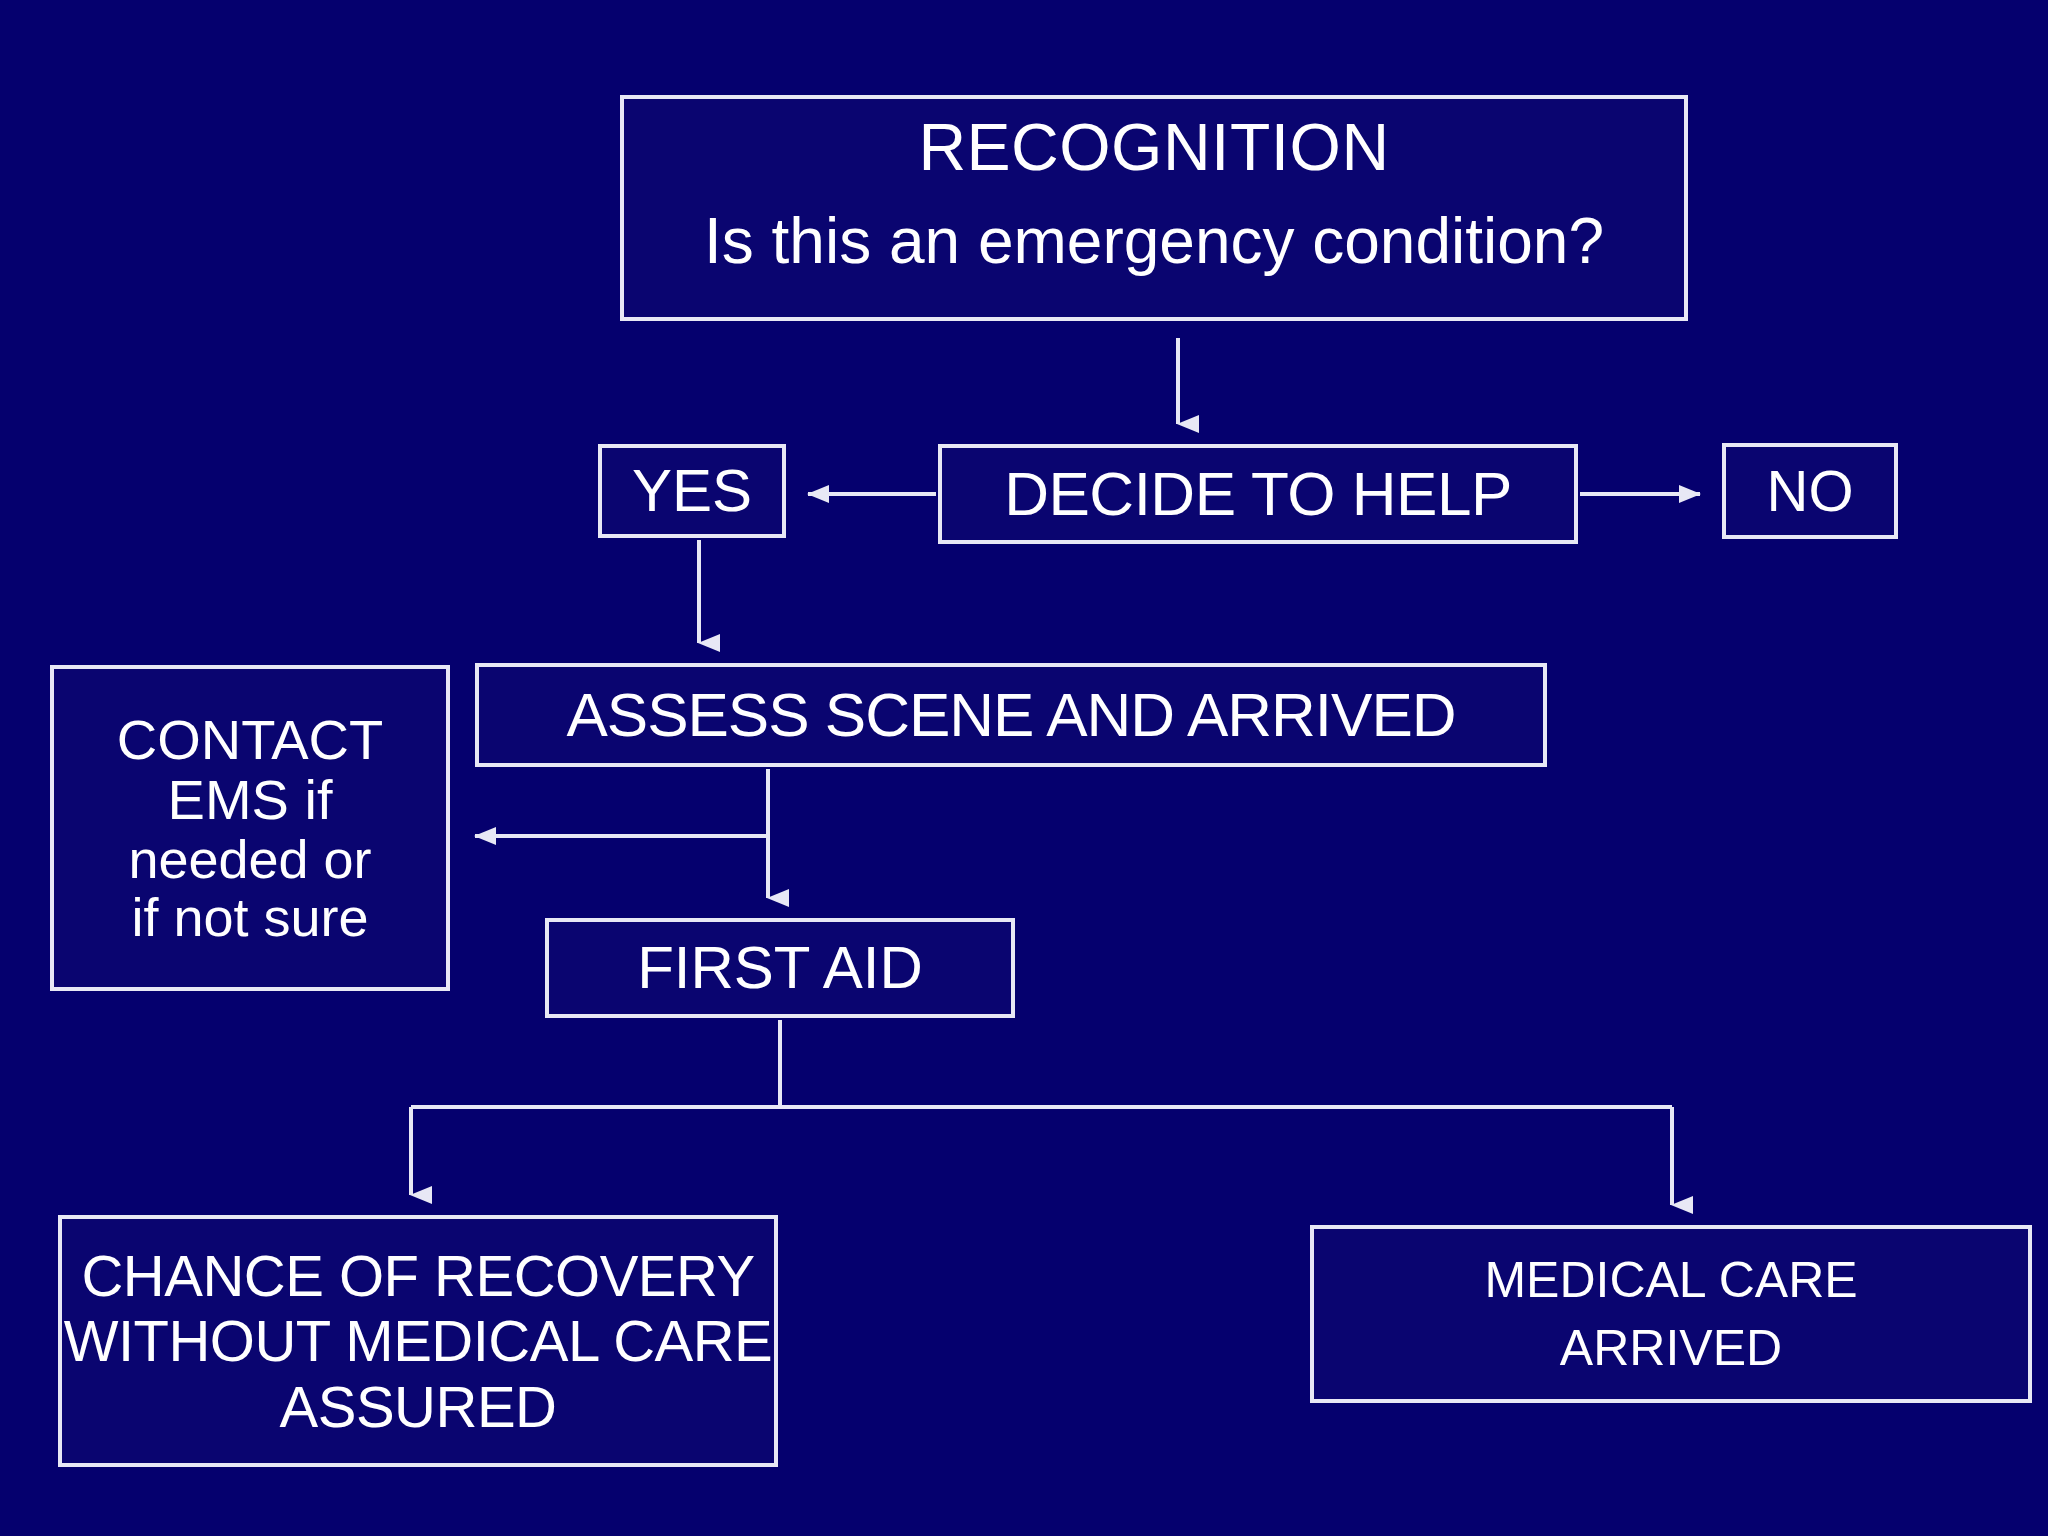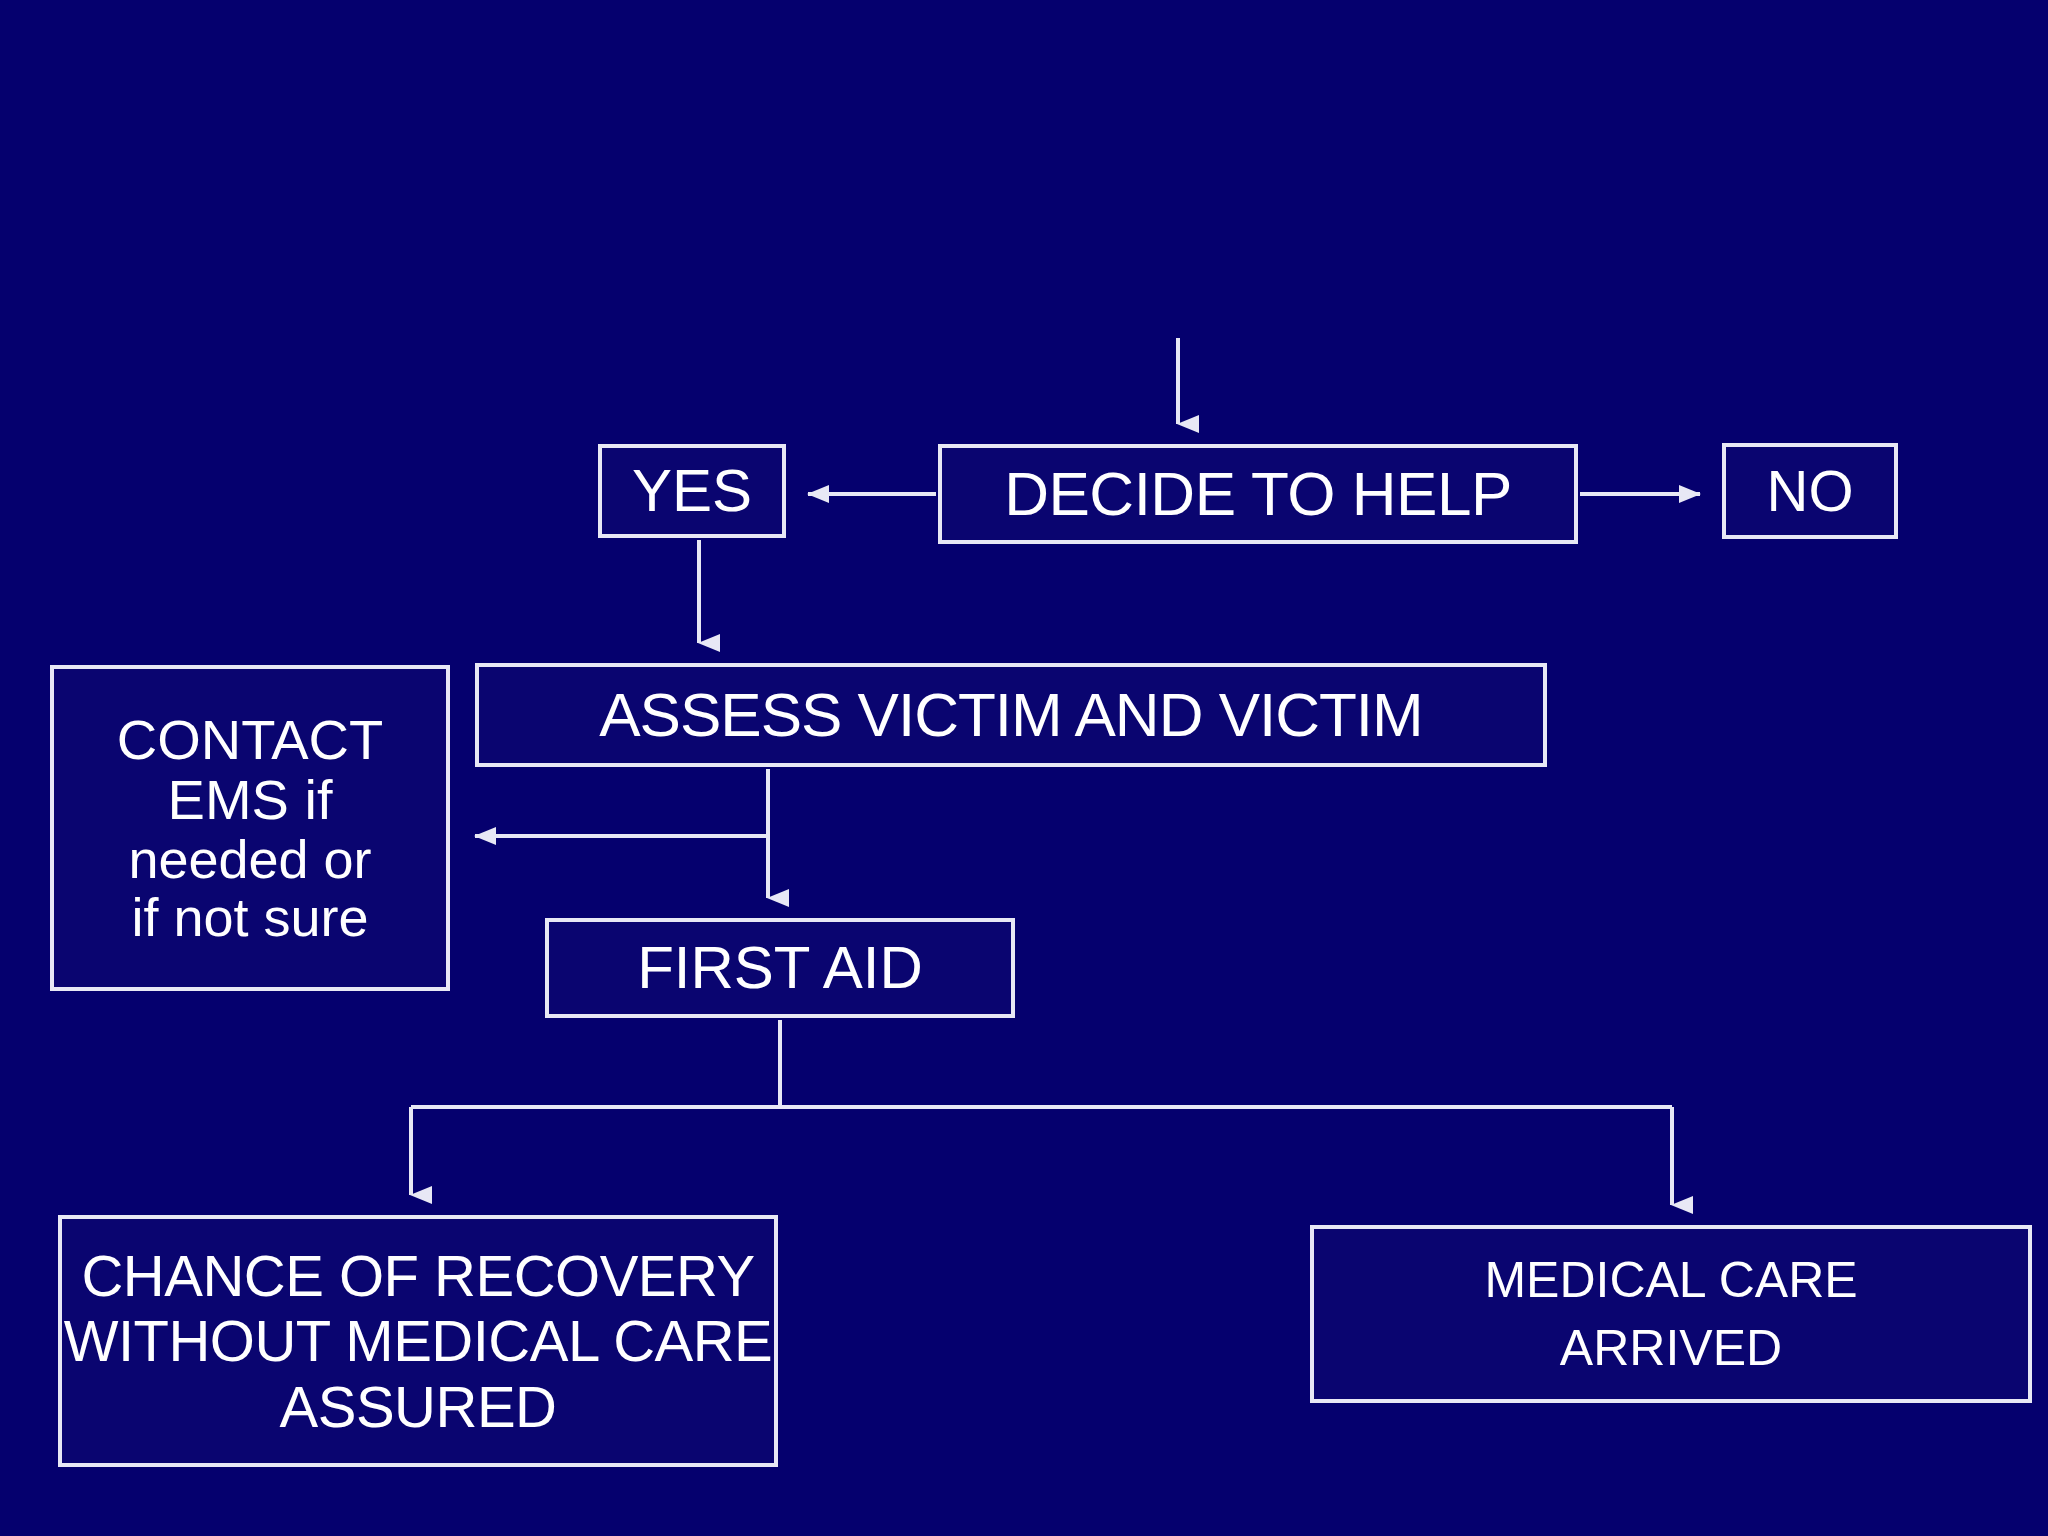--- a/index.html
+++ b/index.html
@@ -149,20 +149,24 @@
       <path d="M768,836 L475,836" marker-end="url(#ah-left)"></path>
 
       <path d="M780,1020 L780,1107 M411,1107 L1672,1107"></path>
 
       <path d="M411,1107 L411,1195" marker-end="url(#ah-down)"></path>
 
       <path d="M1672,1107 L1672,1205" marker-end="url(#ah-down)"></path>
     </g>
   </svg>
 
+  <div class="fbox" id="box-recognition">
+    <span class="ln ln-title">RECOGNITION</span>
+    <span class="ln ln-sub">Is this an emergency condition?</span>
+  </div>
 
   <div class="fbox" id="box-yes">
     <span class="ln">YES</span>
   </div>
 
   <div class="fbox" id="box-decide">
     <span class="ln">DECIDE TO HELP</span>
   </div>
 
   <div class="fbox" id="box-no">
@@ -170,21 +174,21 @@
   </div>
 
   <div class="fbox" id="box-contact-ems">
     <span class="ln ln-1">CONTACT</span>
     <span class="ln ln-2">EMS if</span>
     <span class="ln ln-3">needed or</span>
     <span class="ln ln-4">if not sure</span>
   </div>
 
   <div class="fbox" id="box-assess">
-    <span class="ln">ASSESS VICTIM AND VICTIM</span>
+    <span class="ln">ASSESS SCENE AND ARRIVED</span>
   </div>
 
   <div class="fbox" id="box-first-aid">
     <span class="ln">FIRST AID</span>
   </div>
 
   <div class="fbox" id="box-chance">
     <span class="ln">CHANCE OF RECOVERY</span>
     <span class="ln">WITHOUT MEDICAL CARE</span>
     <span class="ln">ASSURED</span>

